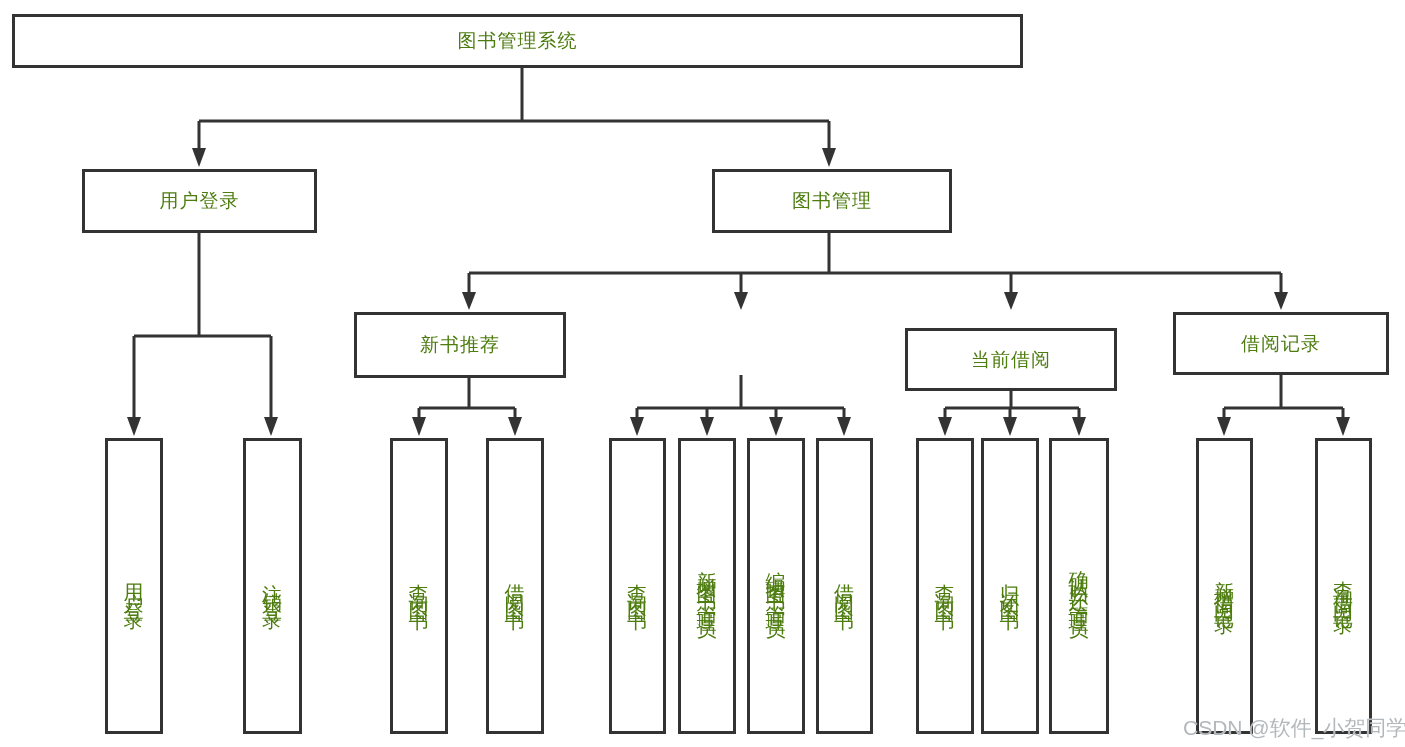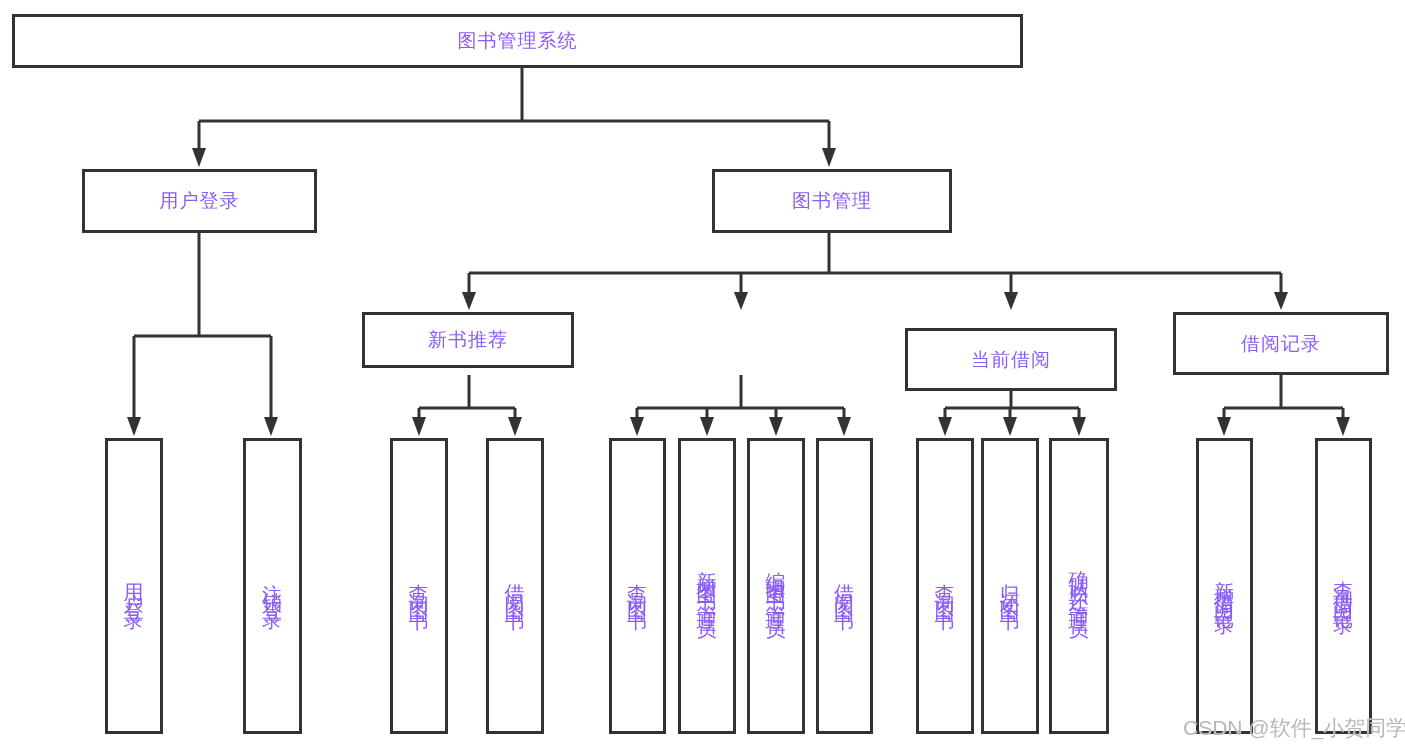--- a/index.html
+++ b/index.html
@@ -7,21 +7,21 @@
   #stage{position:relative;width:1405px;height:747px;background:#ffffff;overflow:hidden;}
   #wires{position:absolute;left:0;top:0;width:1405px;height:747px;}
   .box{
     position:absolute;
     box-sizing:border-box;
     border:3px solid #333333;
     background:#ffffff;
     display:flex;
     align-items:center;
     justify-content:center;
-    color:#8b5cf6;
+    color:#4d7c0f;
   }
   .box.h .lbl{
     font-size:19px;
     letter-spacing:1px;
     white-space:nowrap;
   }
   .box.v .lbl{
     writing-mode:vertical-rl;
     text-orientation:mixed;
     font-size:20px;
@@ -94,21 +94,21 @@
     <span class="lbl">图书管理系统</span>
   </div>
 
   <div class="box h" style="left:82px;top:169px;width:235px;height:64px">
     <span class="lbl">用户登录</span>
   </div>
   <div class="box h" style="left:712px;top:169px;width:240px;height:64px">
     <span class="lbl">图书管理</span>
   </div>
 
-  <div class="box h" style="left:362px;top:312px;width:212px;height:56px">
+  <div class="box h" style="left:354px;top:312px;width:212px;height:66px">
     <span class="lbl">新书推荐</span>
   </div>
   <div class="box h" style="left:905px;top:328px;width:212px;height:63px">
     <span class="lbl">当前借阅</span>
   </div>
   <div class="box h" style="left:1173px;top:312px;width:216px;height:63px">
     <span class="lbl">借阅记录</span>
   </div>
 
   <div class="box v" style="left:105px;top:438px;width:58px;height:296px">

